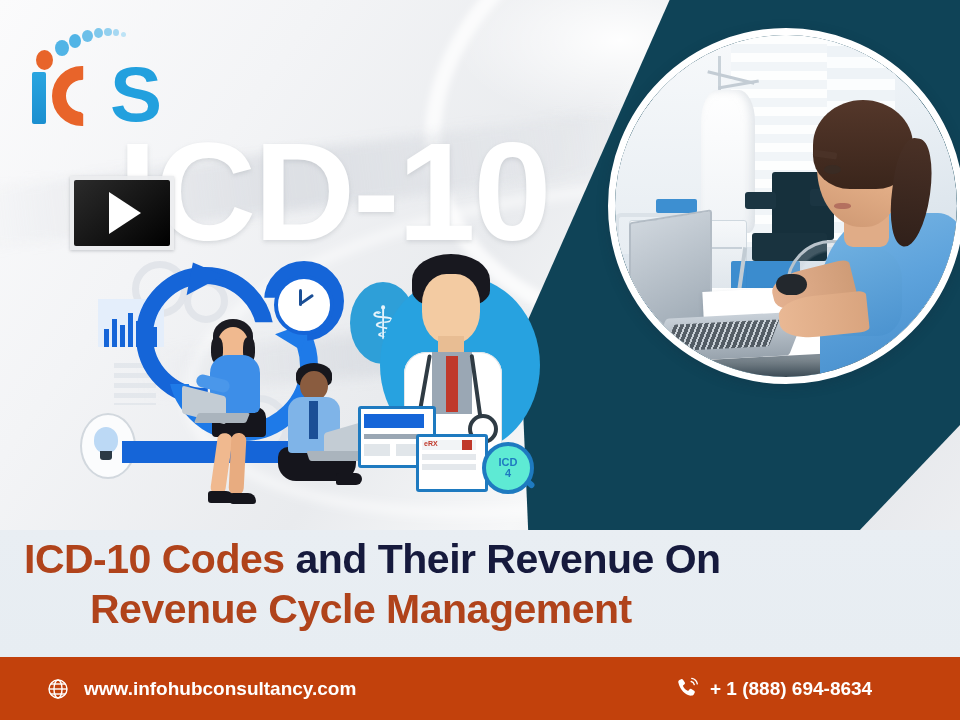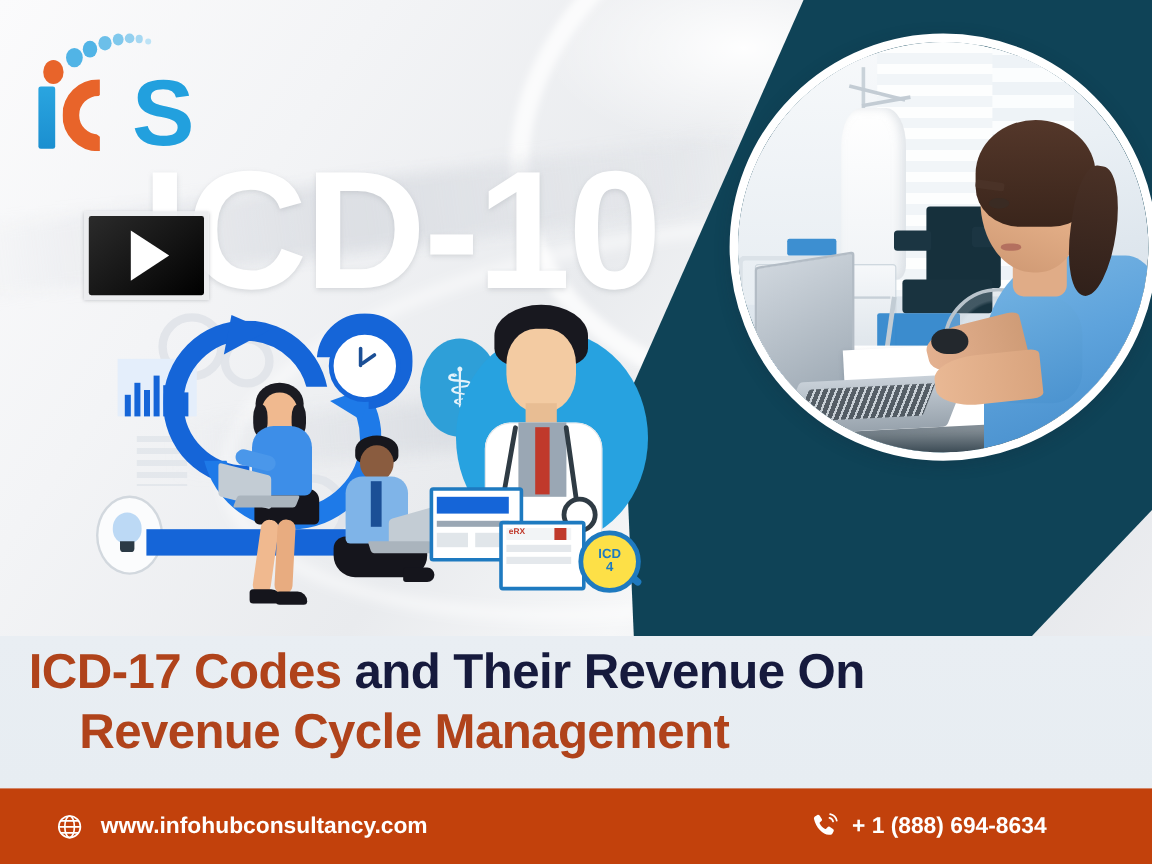--- a/index.html
+++ b/index.html
@@ -449,21 +449,21 @@
     position:absolute; left:66px; top:186px; width:66px; height:52px;
     background:#ffffff; border:3px solid #1e7ac0; border-radius:3px;
   }
   .doc-form-t { position:absolute; left:72px; top:192px; width:54px; height:10px; background:#f2f4f6; }
   .doc-form-erx { position:absolute; left:74px; top:192px; font-size:7px; color:#c0392b; font-weight:700; }
   .doc-form-cross { position:absolute; left:112px; top:192px; width:10px; height:10px; background:#c0392b; }
   .doc-form-l1 { position:absolute; left:72px; top:206px; width:54px; height:6px; background:#e4e8ec; }
   .doc-form-l2 { position:absolute; left:72px; top:216px; width:54px; height:6px; background:#e4e8ec; }
   .doc-badge {
     position:absolute; left:132px; top:194px; width:44px; height:44px;
-    border:4px solid #1e7ac0; border-radius:50%; background:#fde047;
+    border:4px solid #1e7ac0; border-radius:50%; background:#5eead4;
     color:#1e7ac0; font-size:11px; font-weight:700; line-height:11px;
     display:flex; flex-direction:column; align-items:center; justify-content:center;
   }
   .doc-badge-handle {
     position:absolute; left:168px; top:230px; width:18px; height:6px;
     background:#1e7ac0; transform:rotate(42deg); border-radius:3px;
   }
 
   
   .title-band {
@@ -474,21 +474,21 @@
     position:absolute; left:0; top:534px; width:960px;
     text-align:left;
     font-family:"Liberation Sans", sans-serif;
     font-weight:700;
     font-size:41px;
     line-height:50px;
     letter-spacing:-0.5px;
   }
   .title .line { display:block; }
   .title .l1 { padding-left:24px; }
-  .title .l2 { padding-left:66px; }
+  .title .l2 { padding-left:90px; }
   .t-orange { color:#b0431b; }
   .t-navy   { color:#161a3d; }
 
   
   .footer {
     position:absolute; left:0; top:657px; width:960px; height:63px;
     background:#c2410c;
     display:flex; align-items:center;
   }
   .f-site {
@@ -658,21 +658,21 @@
     <div class="doc-badge-handle"></div>
     <div class="doc-badge">
       <span>ICD</span>
       <span>4</span>
     </div>
   </div>
 
   <div class="title-band"></div>
   <div class="title">
     <span class="line l1">
-      <span class="t-orange">ICD-17 Codes</span><span class="t-navy"> and Their Revenue On</span>
+      <span class="t-orange">ICD-10 Codes</span><span class="t-navy"> and Their Revenue On</span>
     </span>
     <span class="line l2 t-orange">Revenue Cycle Management</span>
   </div>
 
   <div class="footer">
     <div class="f-site">
       <span class="f-ico">
         <svg width="24" height="24" viewBox="0 0 24 24" fill="none" stroke="#ffffff" stroke-width="1.4">
           <circle cx="12" cy="12" r="9"></circle>
           <ellipse cx="12" cy="12" rx="4" ry="9"></ellipse>

